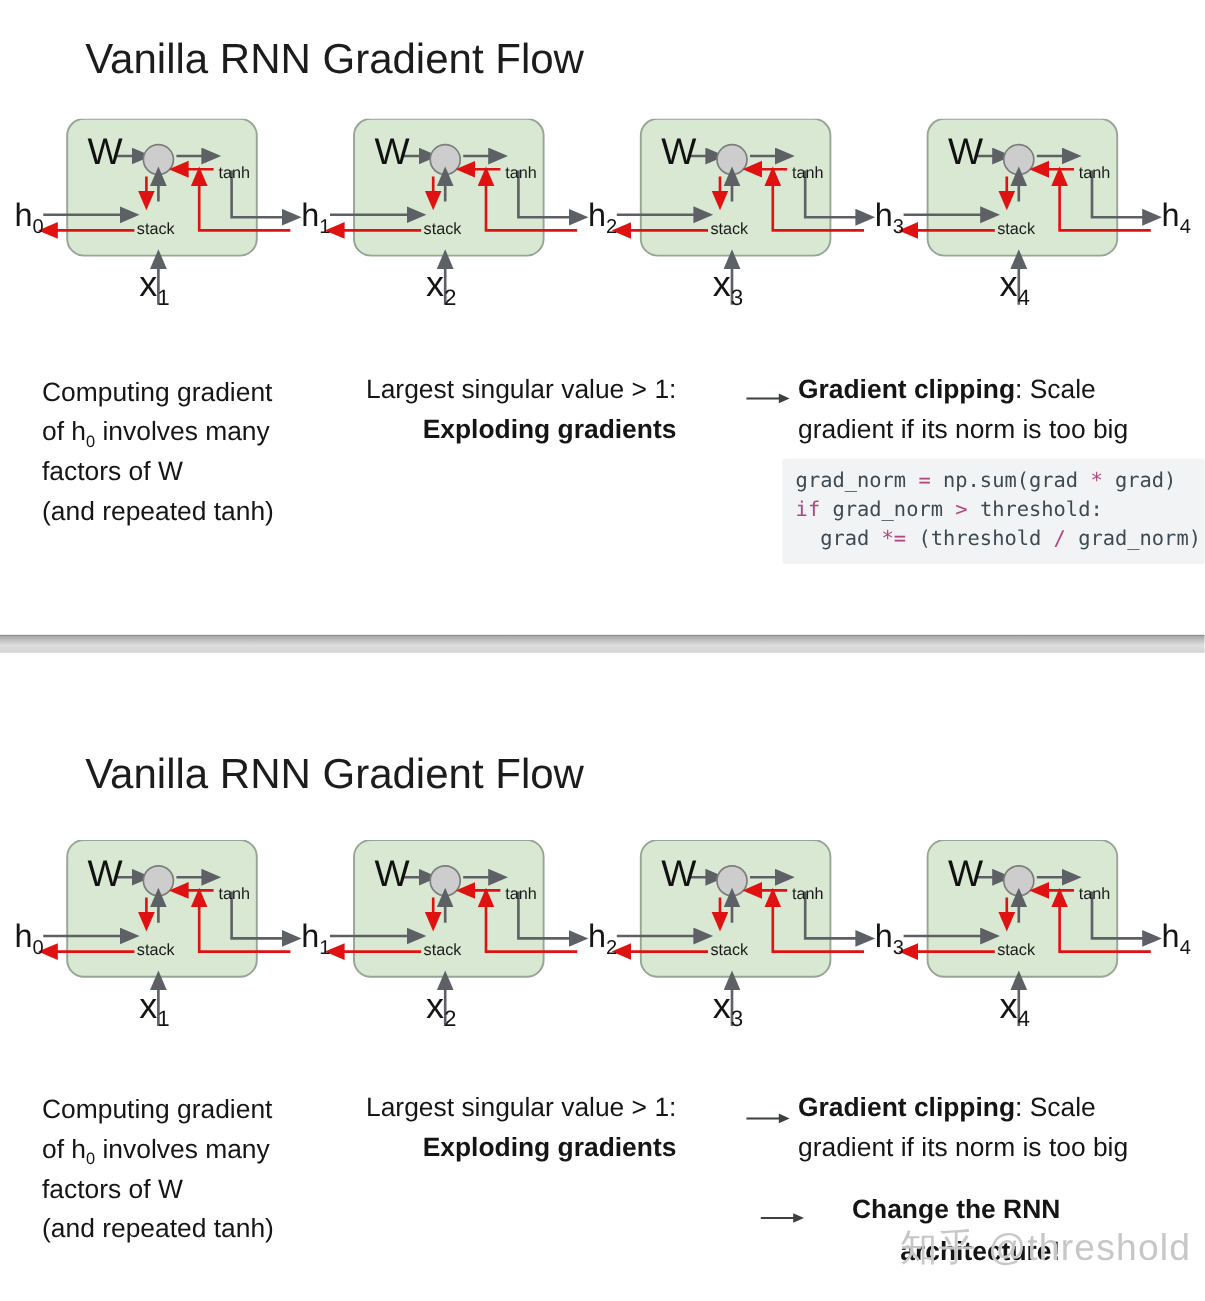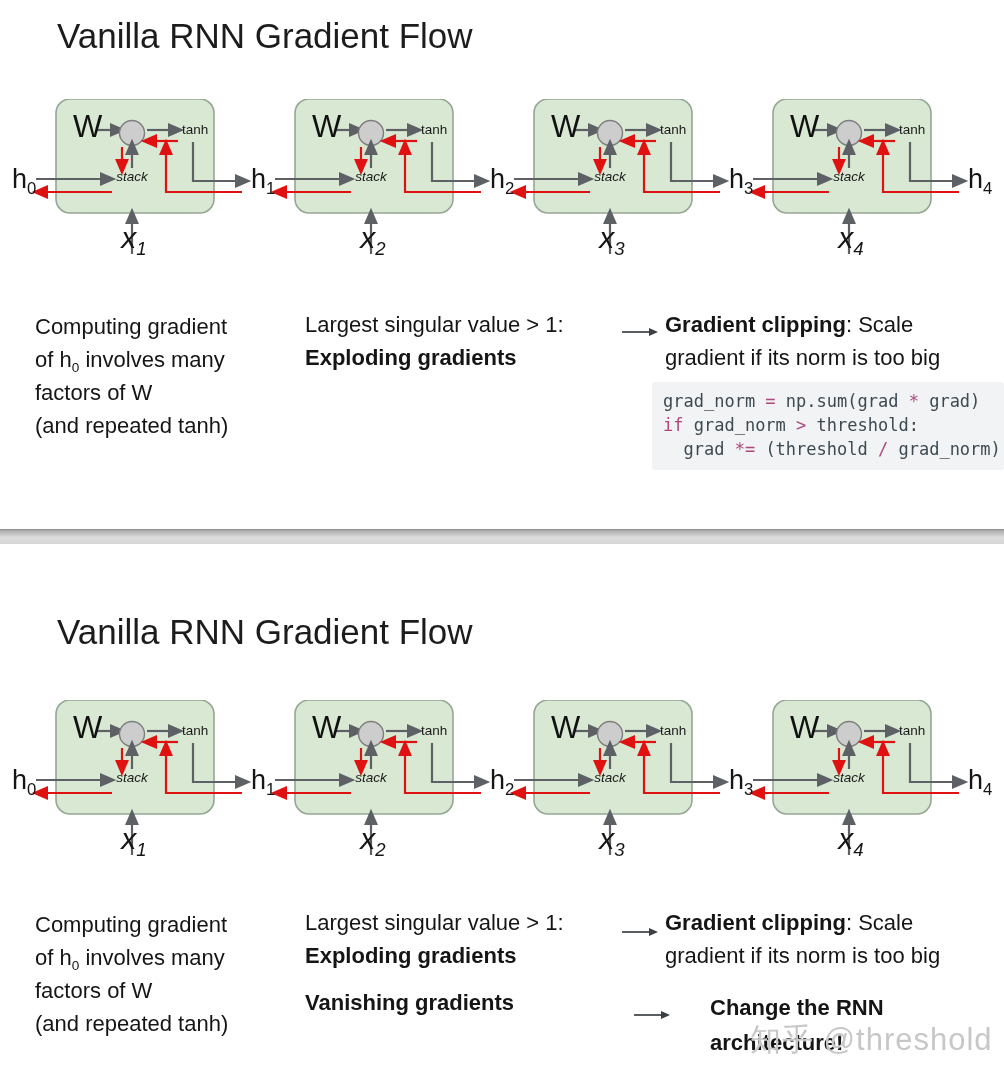--- a/index.html
+++ b/index.html
@@ -1,25 +1,25 @@
 <!DOCTYPE html>
 <html style="--code-bg: #f1f3f4; --code-text: #3d4a52; --code-kw: #b0487e; --text: #151515; --wm: #c7c7c7;"><head>
 <meta charset="utf-8">
 <style>
   html,body{margin:0;padding:0;background:#ffffff;}
   .page{position:relative;width:1004px;height:1084px;background:#fff;overflow:hidden;
         font-family:"Liberation Sans",sans-serif;color:var(--text,#151515);}
   .abs{position:absolute;}
-  .title{font-size:35px;font-weight:400;color:#1c1c1c;white-space:nowrap;margin:0;}
+  .title{font-size:35px;font-weight:400;color:#1c1c1c;white-space:nowrap;margin:14px;}
   .body-text{font-size:22px;line-height:33px;white-space:nowrap;}
-  .bold{font-weight:700;}
+  .bold{font-weight:700;text-align:right;}
   sub.s{font-size:0.62em;line-height:0;}
   .w-lab{font-size:31px;color:#111;line-height:1;}
-  .cell-small{font-size:13.5px;color:#1a1a1a;line-height:1;white-space:nowrap;}
-  .ctr{width:36px;text-align:center;font-style:italic;}
+  .cell-small{font-size:13.5px;color:#1a1a1a;line-height:1;white-space:nowrap;margin-top:14px;}
+  .ctr{width:36px;text-align:left;}
   .x-lab{font-size:30px;line-height:1;white-space:nowrap;}
   .h-lab{font-size:27px;line-height:1;white-space:nowrap;}
   .diagram{left:0;width:1004px;height:160px;}
   .code{left:652px;top:382px;right:0;background:var(--code-bg,#f1f3f4);border-radius:3px;
         padding:7px 8px 9px 11px;font-family:"DejaVu Sans Mono",monospace;font-size:17px;
         line-height:24px;color:var(--code-text,#3d4a52);white-space:pre;}
   .code .op{color:var(--code-kw,#b0487e);}
   .divider{left:0;top:529px;width:1004px;height:14px;border-top:1px solid #909090;
            background:linear-gradient(180deg,#a8a8a8 0%,#dedede 55%,#d4d4d4 100%);}
   .watermark{left:750px;top:1019px;font-size:31px;color:var(--wm,#c7c7c7);
@@ -199,21 +199,20 @@
       <line x1="2" y1="8" x2="30" y2="8" stroke="#3c4043" stroke-width="1.7"></line>
       <polygon points="29,4 38,8 29,12" fill="#3c4043"></polygon>
     </svg>
 
     <div class="abs body-text" style="left:665px;top:906px">
       <div><span class="bold">Gradient clipping</span><span>: Scale</span></div>
       <div>gradient if its norm is too big</div>
     </div>
 
     <div class="abs body-text" style="left:305px;top:986px">
-      <div class="bold">Vanishing gradients</div>
     </div>
 
     <svg class="abs" style="left:632px;top:1007px" width="40" height="16">
       <line x1="2" y1="8" x2="30" y2="8" stroke="#3c4043" stroke-width="1.7"></line>
       <polygon points="29,4 38,8 29,12" fill="#3c4043"></polygon>
     </svg>
 
     <div class="abs body-text bold chg" style="left:710px;top:990px">
       <div>Change the RNN</div>
       <div>architecture!</div>

